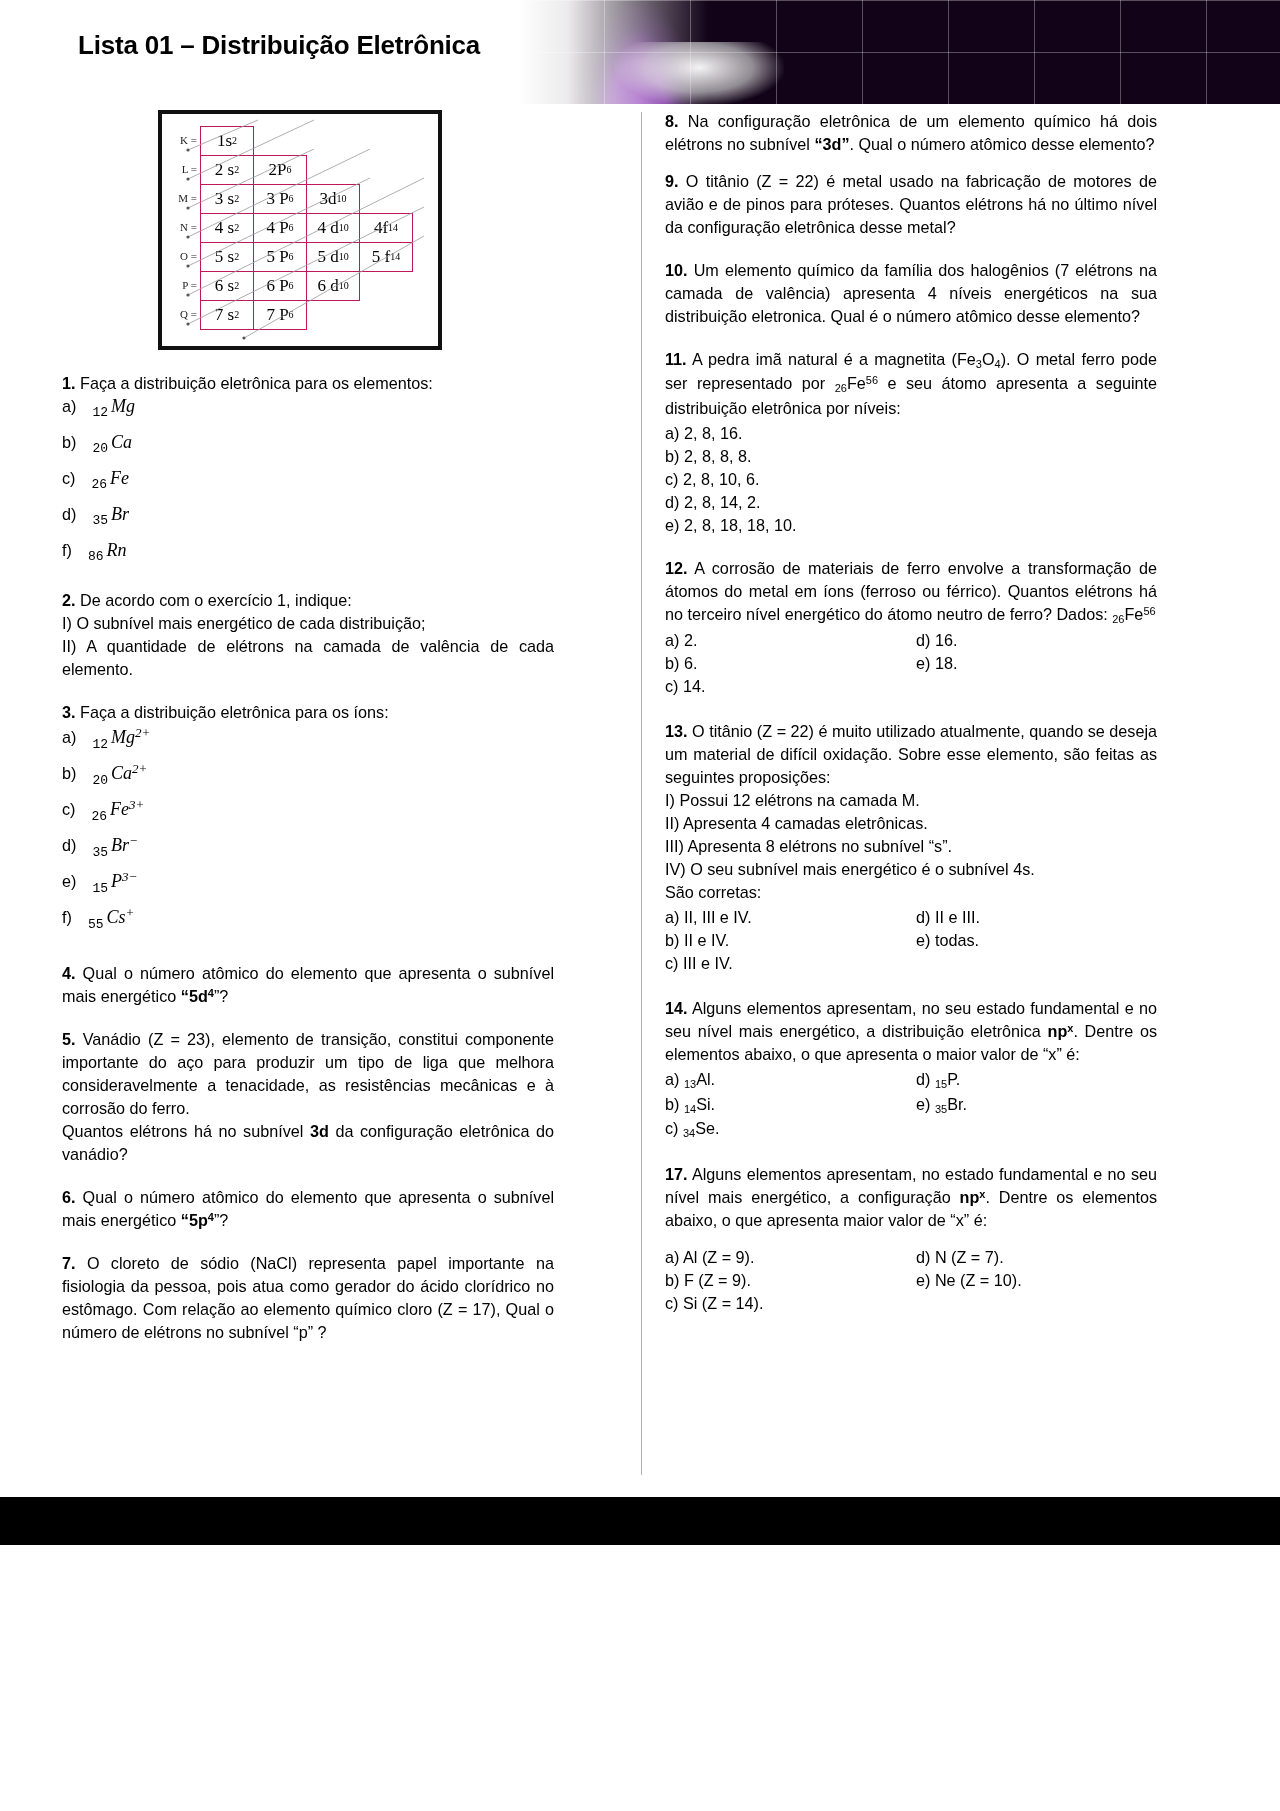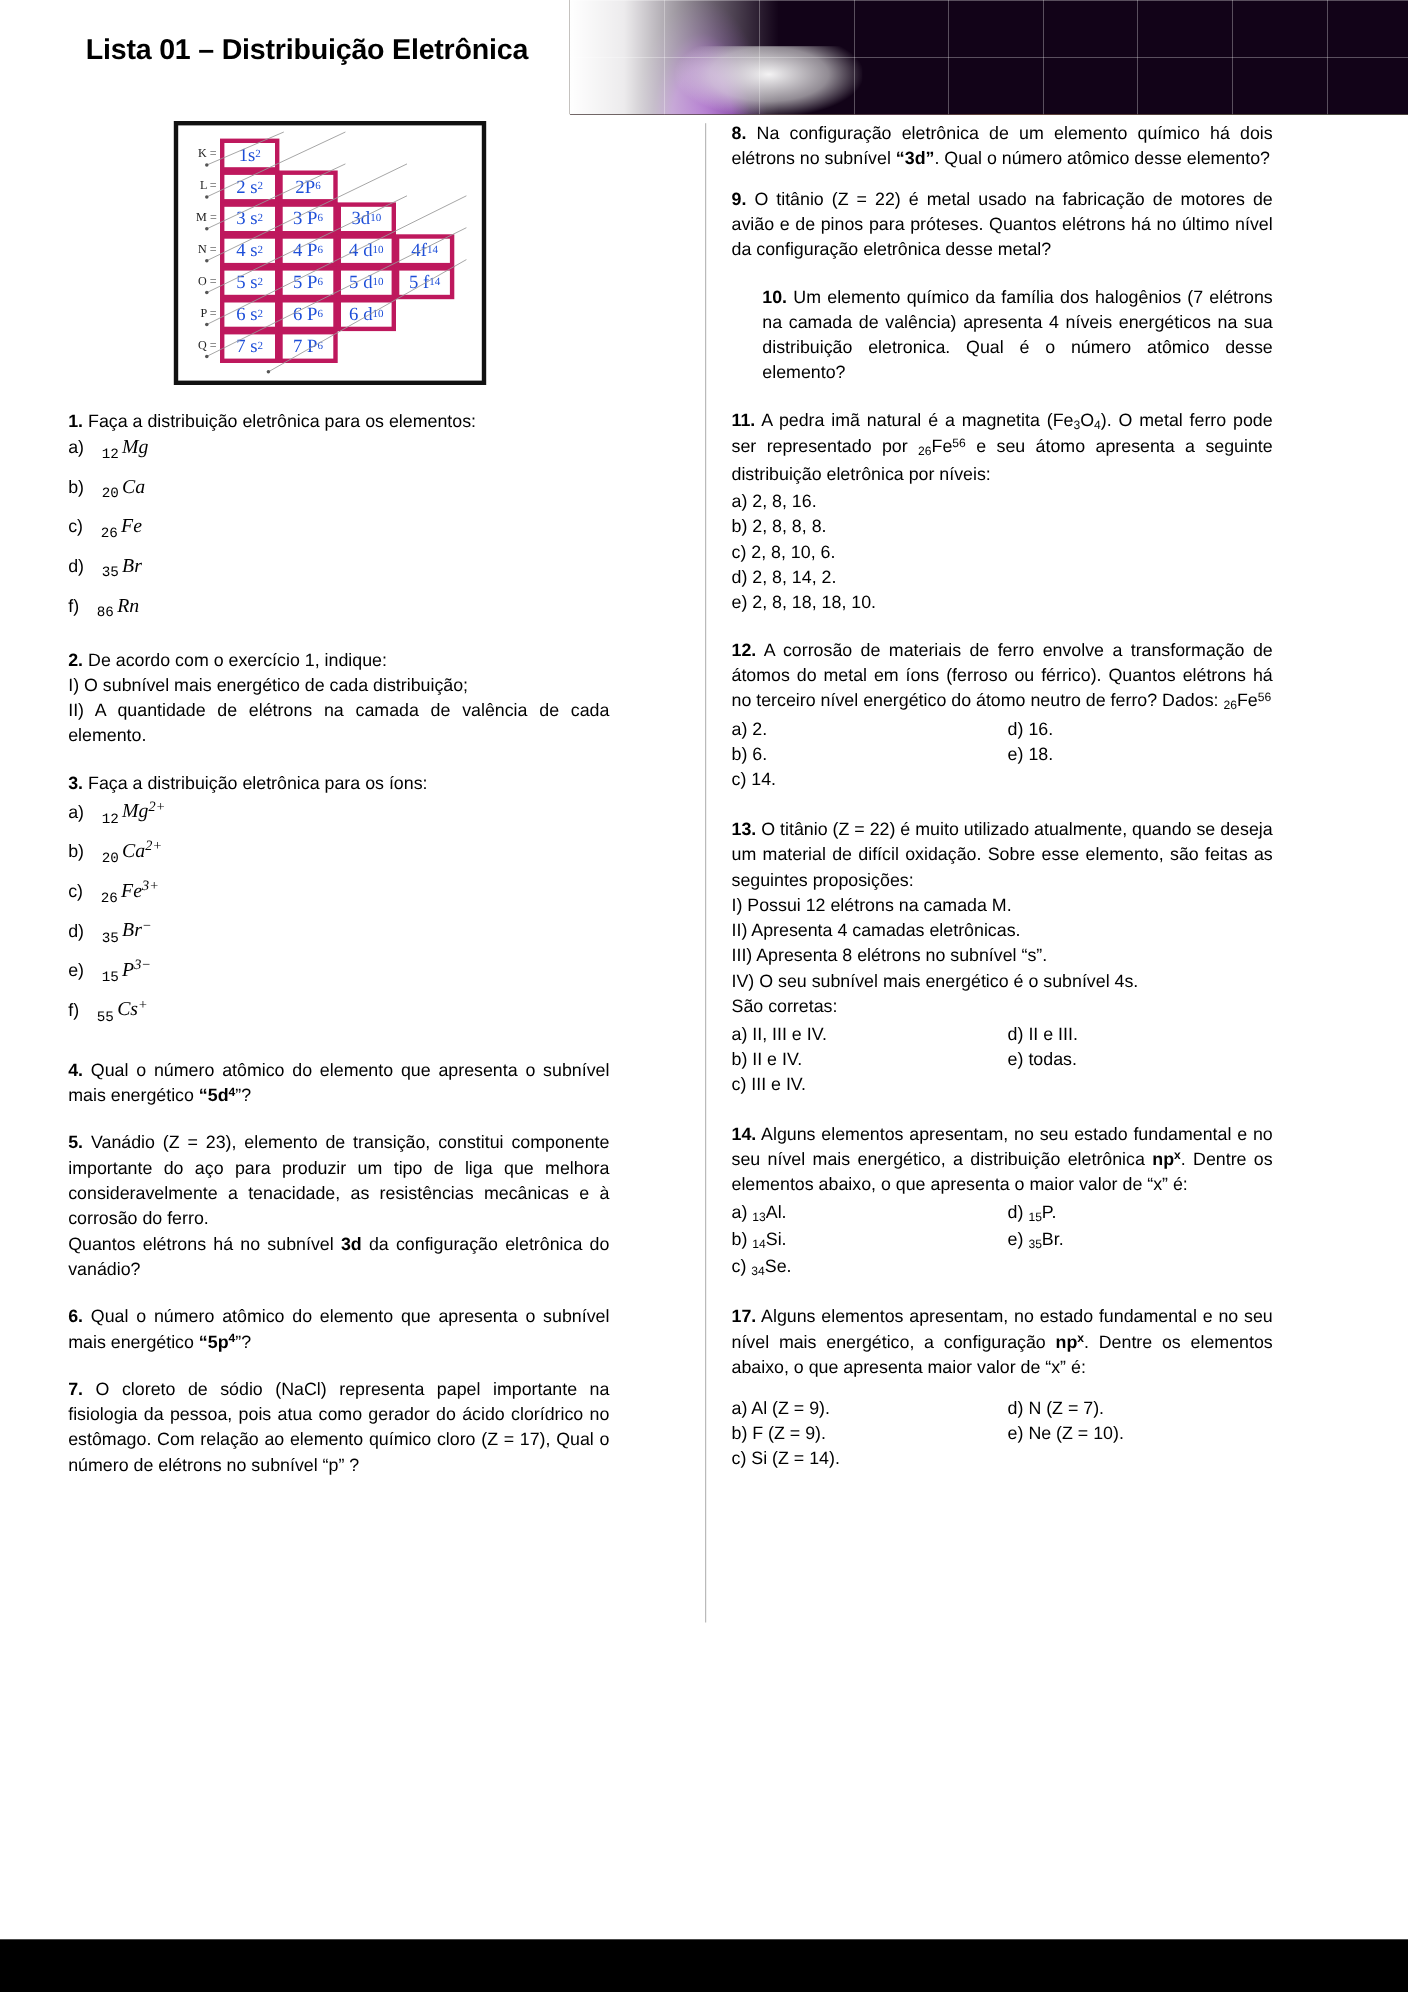--- a/index.html
+++ b/index.html
@@ -7,21 +7,21 @@
     padding: 0;
     background: #ffffff;
   }
   body {
     font-family: "Liberation Sans", sans-serif;
     color: #000000;
   }
   .page {
     position: relative;
     width: 1280px;
-    height: 1811px;
+    height: 1545px;
     background: #ffffff;
     overflow: hidden;
     box-sizing: border-box;
   }
 
   
   .banner {
     position: absolute;
     left: 518px;
     top: 0;
@@ -130,31 +130,31 @@
     display: flex;
     align-items: center;
     justify-content: flex-end;
     padding-right: 3px;
     box-sizing: border-box;
     color: #222;
   }
   .dcell {
     width: 54px;
     flex: 0 0 54px;
-    border: 4px solid #be185d;
+    border: 1px solid #be185d;
     margin-right: -1px;
     margin-bottom: -1px;
     font-family: "Liberation Serif", serif;
     font-size: 17px;
     display: flex;
     align-items: center;
     justify-content: center;
     box-sizing: border-box;
     position: relative;
-    color: #1d4ed8;
+    color: #000000;
   }
   .dcell sup { font-size: 10px; vertical-align: super; }
   .diag-arrows {
     position: absolute;
     inset: 0;
     pointer-events: none;
   }
 
   
   .q {
@@ -363,21 +363,21 @@
     <div class="q">
       <span class="qnum">8.</span>
       <span>Na configuração eletrônica de um elemento químico há dois elétrons no subnível </span><b>“3d”</b><span>. Qual o número atômico desse elemento?</span>
     </div>
 
     <div class="q" style="">
       <span class="qnum">9.</span>
       <span>O titânio (Z = 22) é metal usado na fabricação de motores de avião e de pinos para próteses. Quantos elétrons há no último nível da configuração eletrônica desse metal?</span>
     </div>
 
-    <div class="q" style="margin-top:20px;margin-left:28px;">
+    <div class="q" style="margin-top:20px;">
       <span class="qnum">10.</span>
       <span>Um elemento químico da família dos halogênios (7 elétrons na camada de valência) apresenta 4 níveis energéticos na sua distribuição eletronica. Qual é o número atômico desse elemento?</span>
     </div>
 
     <div class="q" style="margin-top:20px;">
       <span class="qnum">11.</span>
       <span>A pedra imã natural é a magnetita (Fe</span><sub>3</sub><span>O</span><sub>4</sub><span>). O metal ferro pode ser representado por </span><sub>26</sub><span>Fe</span><sup>56</sup><span> e seu átomo apresenta a seguinte distribuição eletrônica por níveis:</span>
       <div class="opts">
         <span class="opt">a) 2, 8, 16.</span>
         <span class="opt">b) 2, 8, 8, 8.</span>

